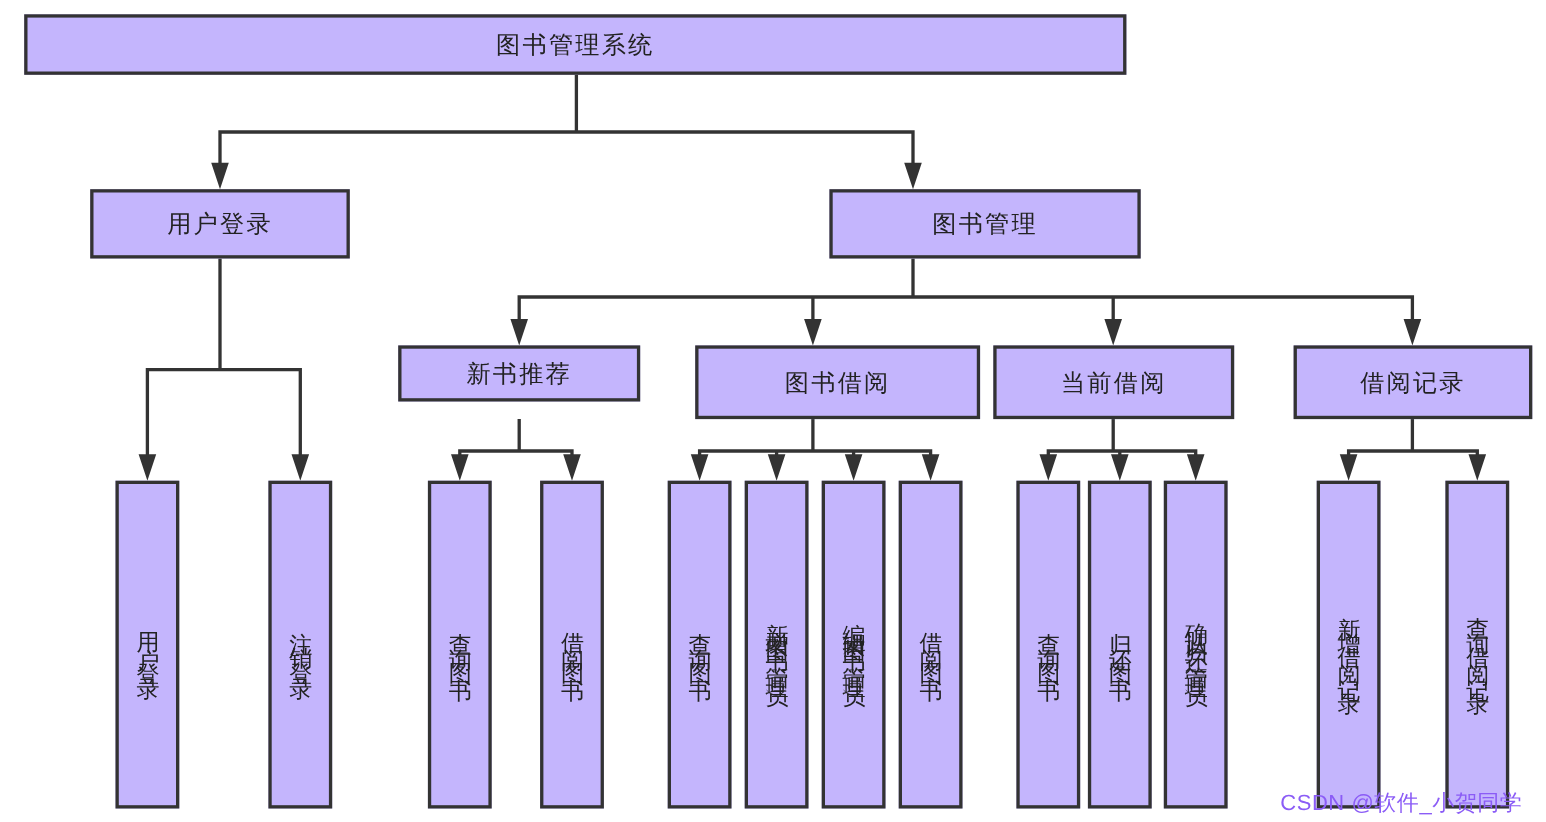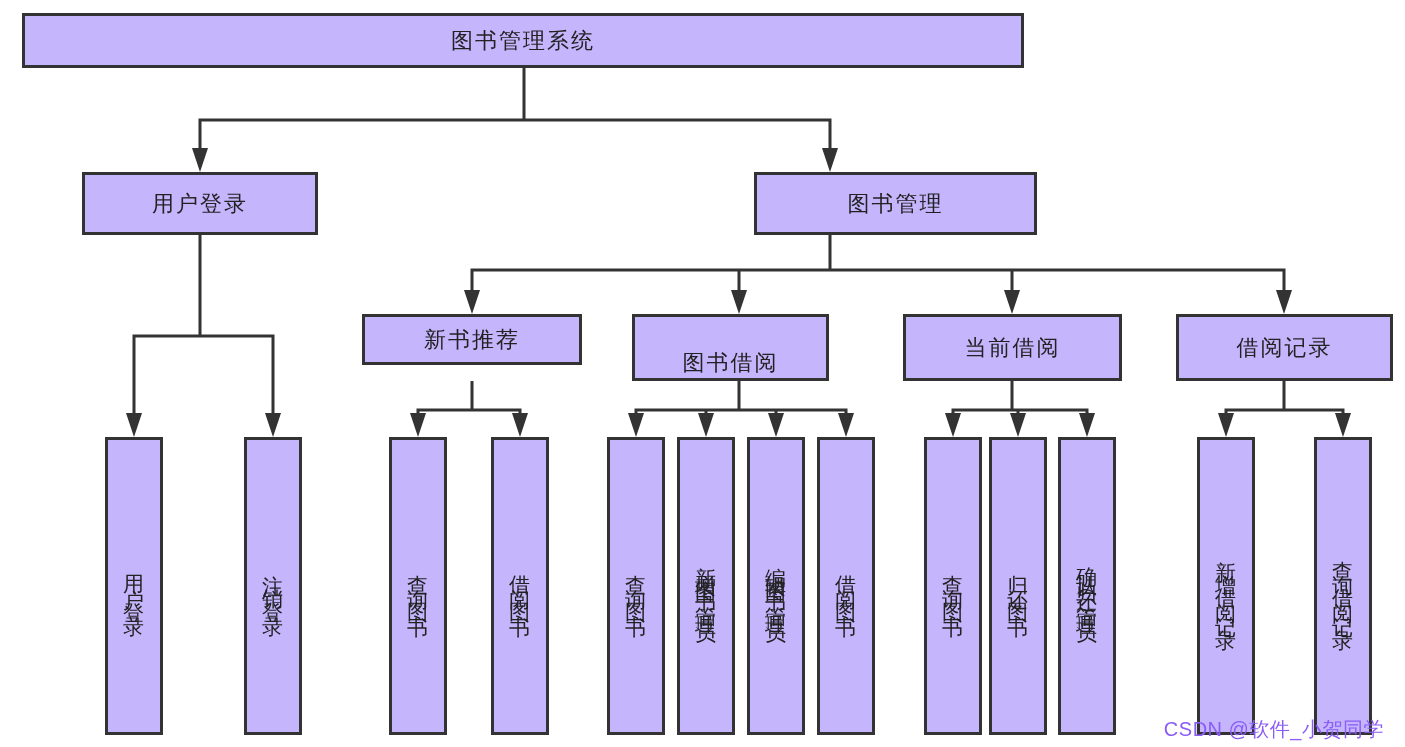--- a/index.html
+++ b/index.html
@@ -90,21 +90,21 @@
   <div class="box" style="left:82px; top:172px; width:236px; height:63px;">
     <span class="h-label">用户登录</span>
   </div>
   <div class="box" style="left:713px; top:172px; width:283px; height:63px;margin-left:41px;">
     <span class="h-label">图书管理</span>
   </div>
 
   <div class="box" style="left:362px; top:314px; width:220px; height:51px;">
     <span class="h-label">新书推荐</span>
   </div>
-  <div class="box" style="left:632px; top:314px; width:197px; height:67px;align-items:flex-end;">
+  <div class="box" style="left:632px; top:314px; width:259px; height:67px;">
     <span class="h-label">图书借阅</span>
   </div>
   <div class="box" style="left:1176px; top:314px; width:217px; height:67px;">
     <span class="h-label">借阅记录</span>
   </div>
   <div class="box" style="left:903px; top:314px; width:219px; height:67px;">
     <span class="h-label">当前借阅</span>
   </div>
 
   <div class="box leaf" style="left:105px;">

